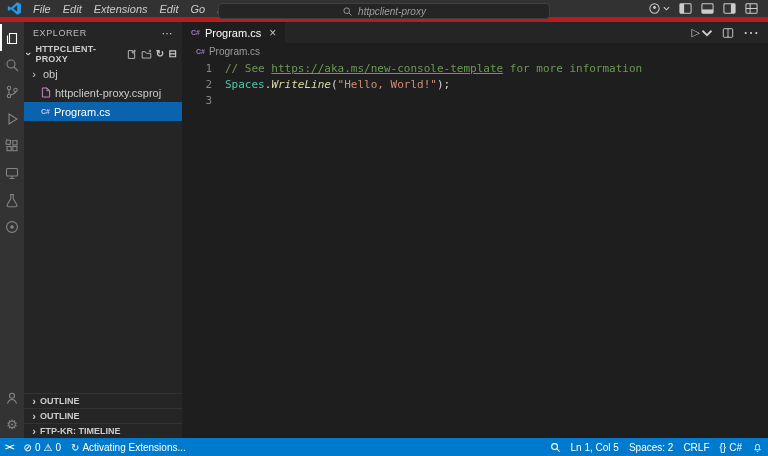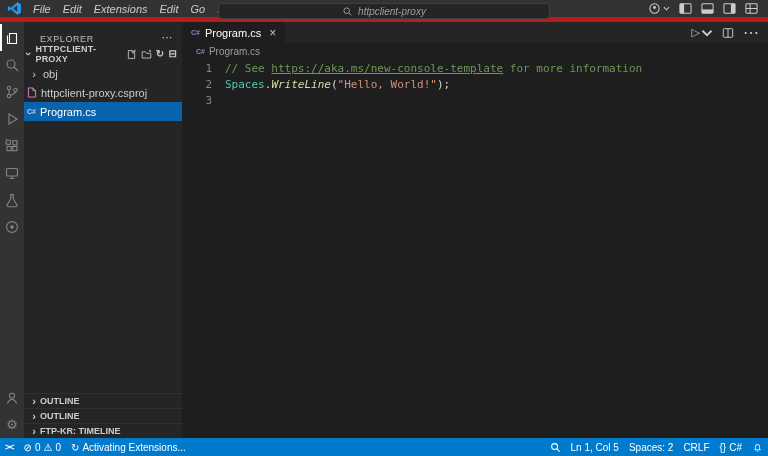--- a/index.html
+++ b/index.html
@@ -27,31 +27,31 @@
   .ab-icon { height:27px; display:flex; align-items:center; justify-content:center;
     color:#858585; border-left:2px solid transparent; border-right:2px solid transparent; }
   .ab-icon.active { color:#ffffff; border-left:2px solid #ffffff; }
   .ab-icon svg { width:16px; height:16px; }
   .ab-gear { font-size:13px; line-height:1; }
   .ab-spacer { flex:1; }
 
   
   .sidebar { width:158px; background:#252526; display:flex; flex-direction:column;
     color:#cccccc; overflow:hidden; }
-  .sb-header { flex:0 0 22px; display:flex; align-items:flex-end; padding:0 9px;
-    font-size:9px; color:#bbbbbb; letter-spacing:.6px;margin-left:7px; }
+  .sb-header { flex:0 0 22px; display:flex; align-items:center; padding:0 9px;
+    font-size:9px; color:#bbbbbb; letter-spacing:.6px; }
   .sb-header .more { margin-left:auto; font-size:11px; color:#cccccc; }
   .section-header { flex:0 0 18px; display:flex; align-items:center; gap:2px;
     font-weight:bold; font-size:9px; letter-spacing:.2px; padding-right:5px; }
   .section-actions { margin-left:auto; display:flex; align-items:center; gap:4px; color:#c5c5c5; }
   .section-actions svg { width:11px; height:11px; }
   .glyph-btn { font-size:10px; line-height:1; color:#c5c5c5; }
   .chev { display:inline-block; font-size:11px; color:#cccccc; width:10px; text-align:center; }
   .chev.down { transform:rotate(90deg); }
-  .tree-row { flex:0 0 19px; display:flex; align-items:center; gap:4px; padding-left:3px;
+  .tree-row { flex:0 0 19px; display:flex; align-items:center; gap:4px; padding-left:17px;
     font-size:11px; white-space:nowrap; }
   .tree-row.folder { padding-left:5px; }
   .tree-row.selected { background:#0a64ad; color:#ffffff; }
   .cs-ico { font-size:7px; font-weight:bold; color:#9b7bc8; }
   .tree-row.selected .cs-ico { color:#d7c5f2; }
   .csproj-ico { width:10px; height:11px; }
   .sb-spacer { flex:1; }
   .sb-section { flex:0 0 15px; border-top:1px solid #313132; display:flex; align-items:center;
     gap:1px; padding-left:5px; font-weight:bold; font-size:9px; }
 

